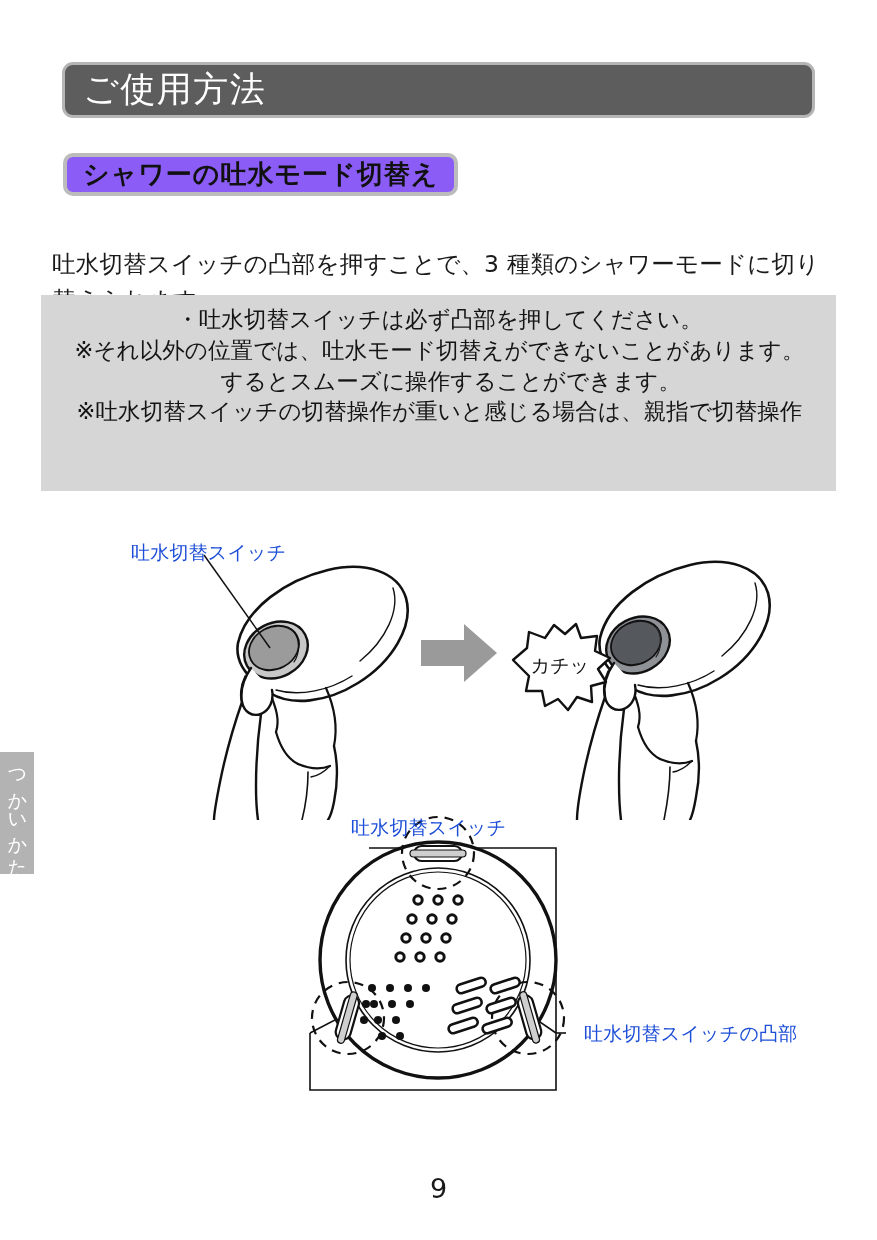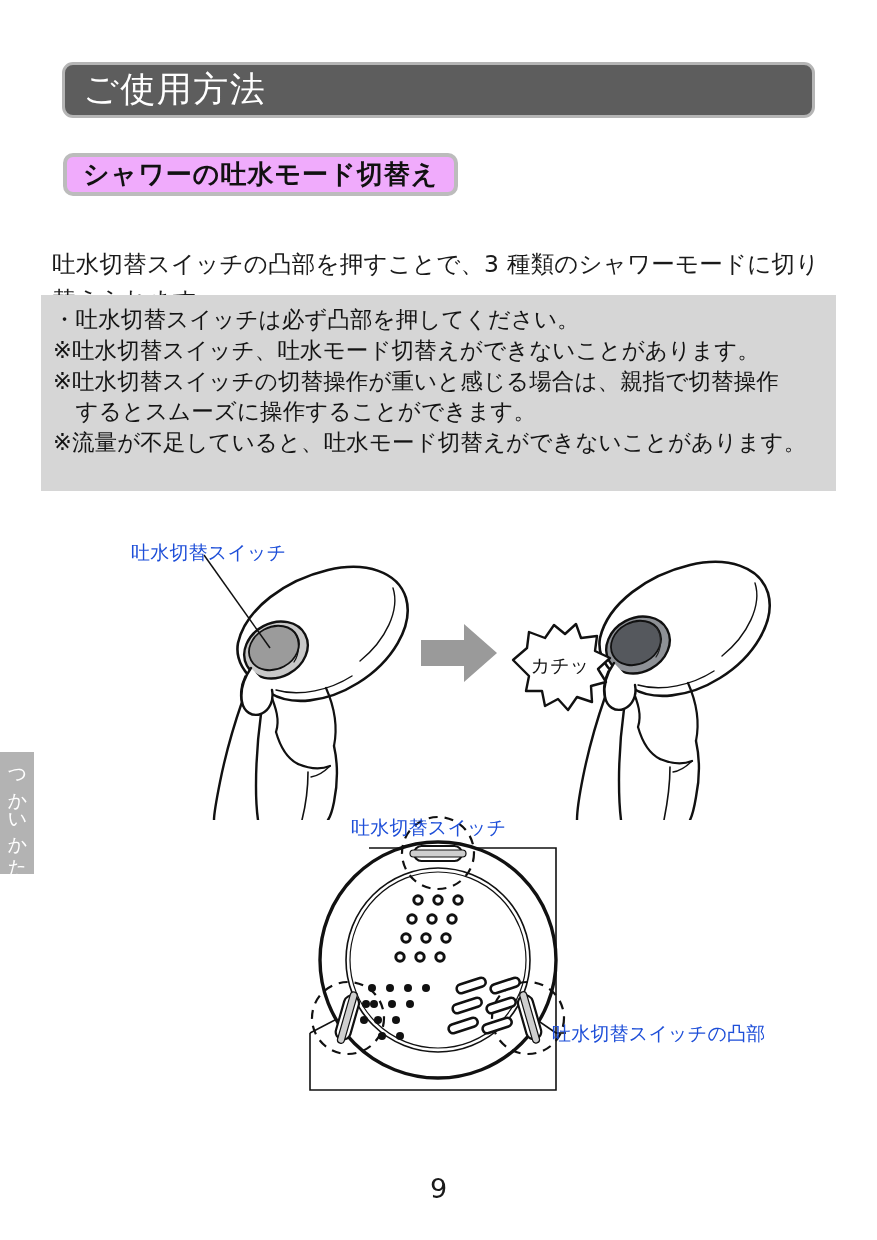--- a/index.html
+++ b/index.html
@@ -60,21 +60,21 @@
     line-height: 1;
     margin-top: -2px;
   }
 
   
   #subsection-box {
     position: absolute;
     left: 63px;
     top: 153px;
     height: 43px;
-    background: #f0abfc;
+    background: #8b5cf6;
     border: 4px solid #bcbcbc;
     border-radius: 10px;
     box-sizing: border-box;
     display: flex;
     align-items: center;
     padding: 1px 16px;
   }
   #subsection-box .sub-text {
     font-size: 26px;
     font-weight: bold;
@@ -106,20 +106,21 @@
     background: #d6d6d6;
     box-sizing: border-box;
     padding: 9px 10px 0 12px;
   }
   #notice-box .notice-line {
     font-size: 22.5px;
     line-height: 1.37;
     letter-spacing: 0.1px;
     color: #141414;
     white-space: pre;
+    text-align: center;
   }
 
   
   #illustration-top {
     position: absolute;
     left: 0;
     top: 520px;
     width: 733px;
     height: 300px;
     padding-left: 8px;
@@ -133,21 +134,21 @@
   }
   .fig-label {
     position: absolute;
     font-size: 19px;
     letter-spacing: 0.2px;
     color: #1d4ed8;
     white-space: nowrap;
   }
   #label-switch-top    { left: 131px; top: 540px; }
   #label-switch-bottom { left: 351px; top: 815px; }
-  #label-protrusion    { left: 552px; top: 1021px; }
+  #label-protrusion    { left: 584px; top: 1021px; }
 
   
   #page-number {
     position: absolute;
     left: 0;
     top: 1173px;
     width: 877px;
     text-align: center;
     font-size: 27px;
     color: #1a1a1a;
@@ -167,24 +168,23 @@
 </div>
 
 <div id="subsection-box">
   <span class="sub-text">シャワーの吐水モード切替え</span>
 </div>
 
 <p id="intro-paragraph">吐水切替スイッチの凸部を押すことで、3 種類のシャワーモードに切り替えられます。</p>
 
 <div id="notice-box">
   <div class="notice-line">・吐水切替スイッチは必ず凸部を押してください。</div>
-  <div class="notice-line">※吐水切替スイッチ、吐水モード切替えができないことがあります。</div>
+  <div class="notice-line">※それ以外の位置では、吐水モード切替えができないことがあります。</div>
+  <div class="notice-line">　するとスムーズに操作することができます。</div>
   <div class="notice-line">※吐水切替スイッチの切替操作が重いと感じる場合は、親指で切替操作</div>
-  <div class="notice-line">　するとスムーズに操作することができます。</div>
-  <div class="notice-line">※流量が不足していると、吐水モード切替えができないことがあります。</div>
 </div>
 
 <div id="illustration-top">
   <svg width="877" height="300" viewBox="0 0 877 300">
 
     <g stroke="#111" fill="none" stroke-width="2.6" stroke-linecap="round" stroke-linejoin="round">
 
       <path d="M230 123 C 238 88, 278 60, 320 50 C 358 41, 390 52, 398 78
                C 406 106, 384 142, 350 163 C 318 183, 283 186, 262 173
                C 243 161, 226 145, 230 123 Z" fill="#ffffff"></path>

